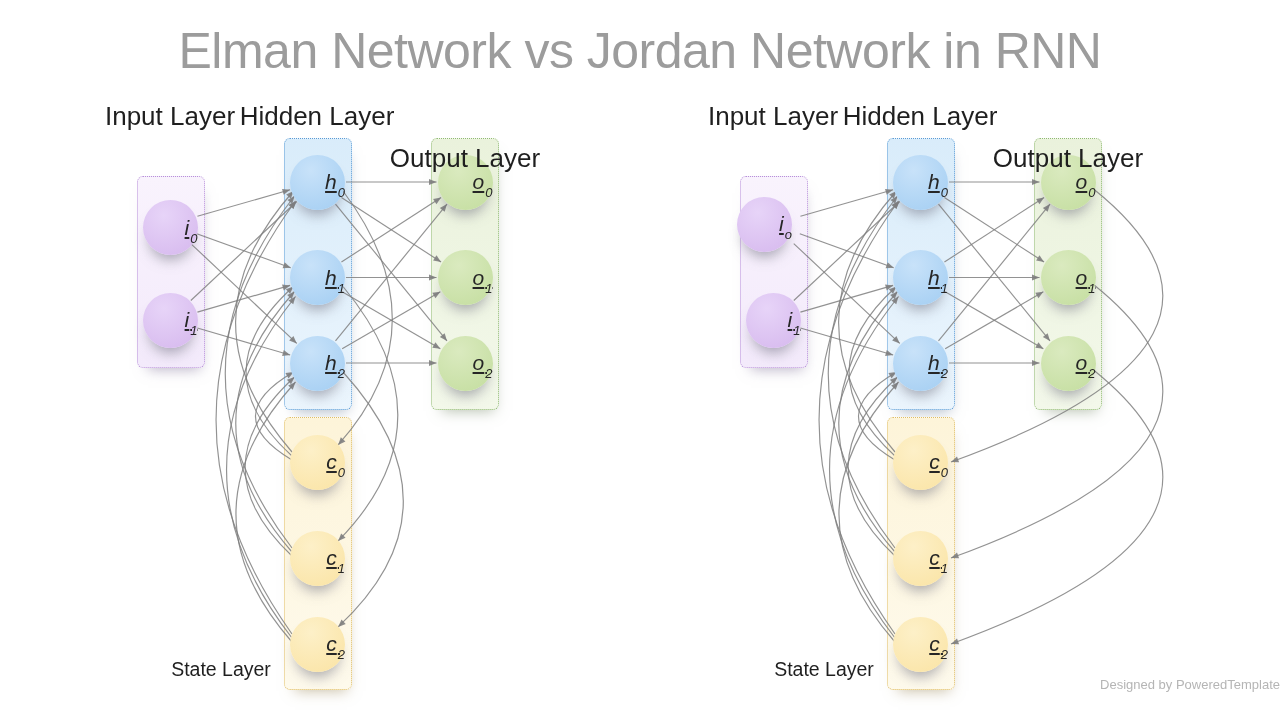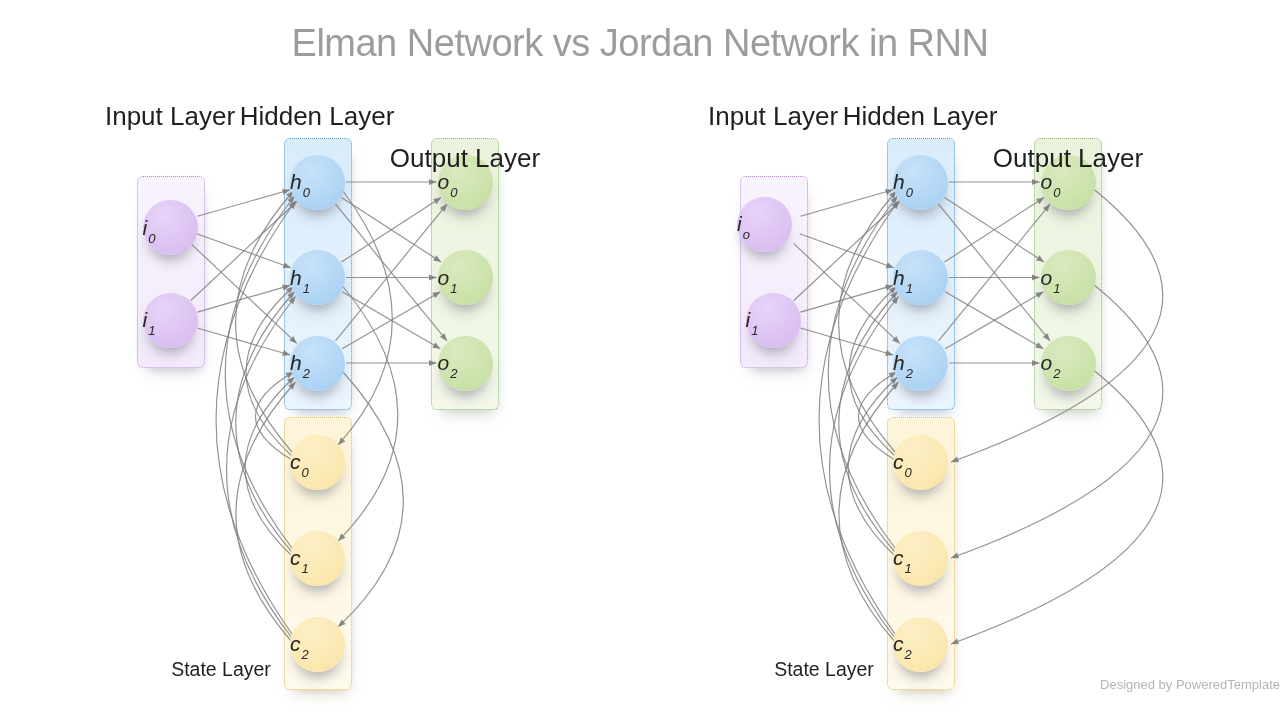--- a/index.html
+++ b/index.html
@@ -6,21 +6,21 @@
   html,body { width:1280px; height:720px; }
   body {
     position:relative;
     background:#ffffff;
     font-family:"Liberation Sans", sans-serif;
     overflow:hidden;
   }
   .title {
     position:absolute; top:22px; left:0; width:100%;
     text-align:center;
-    font-size:38px; font-weight:300; letter-spacing:-0.5px;
+    font-size:50px; font-weight:300; letter-spacing:-0.5px;
     color:var(--c-title,#9c9c9c);
     z-index:5;
   }
   .footer {
     position:absolute; top:677px; left:0; width:100%;
     text-align:right;
     font-size:13px; color:var(--c-footer,#b5b5b5);
     z-index:5;
     padding-left:12px;
   }
@@ -58,23 +58,24 @@
   }
   .box.state {
     left:284px; top:417px; width:68px; height:273px;
     background:linear-gradient(180deg, var(--box-state,#fdf4d9), var(--box-state-l,#fefaec));
     border:1px dotted var(--bd-state,#dfbd66);
     box-shadow:3px 9px 13px -8px rgba(150,130,80,.5);
   }
   .node {
     position:absolute; z-index:3;
     width:55px; height:55px; border-radius:50%;
-    display:flex; align-items:center; justify-content:flex-start;
+    display:flex; align-items:center; justify-content:flex-end;
     font-style:italic; font-size:21px; color:#262626;
     box-shadow:0 11px 13px -6px rgba(105,105,122,.55);
+    text-decoration:underline;
   }
   .node sub { font-size:13px; font-style:italic; line-height:0; position:relative; top:3px; margin-left:1px; }
   .node.input  { background:radial-gradient(circle at 38% 28%, var(--ni-l,#e7d4f8), var(--ni,#d5b7ed)); }
   .node.hidden { background:radial-gradient(circle at 38% 28%, var(--nh-l,#c8e2f9), var(--nh,#a2cdf2)); }
   .node.output { background:radial-gradient(circle at 38% 28%, var(--no-l,#daeabf), var(--no,#c3dd9e)); }
   .node.state  { background:radial-gradient(circle at 38% 28%, var(--ns-l,#fdf0c8), var(--ns,#fae3a3)); }
   svg.arrows { position:absolute; top:0; left:0; z-index:2; }
 </style>
 </head>
 <body>

